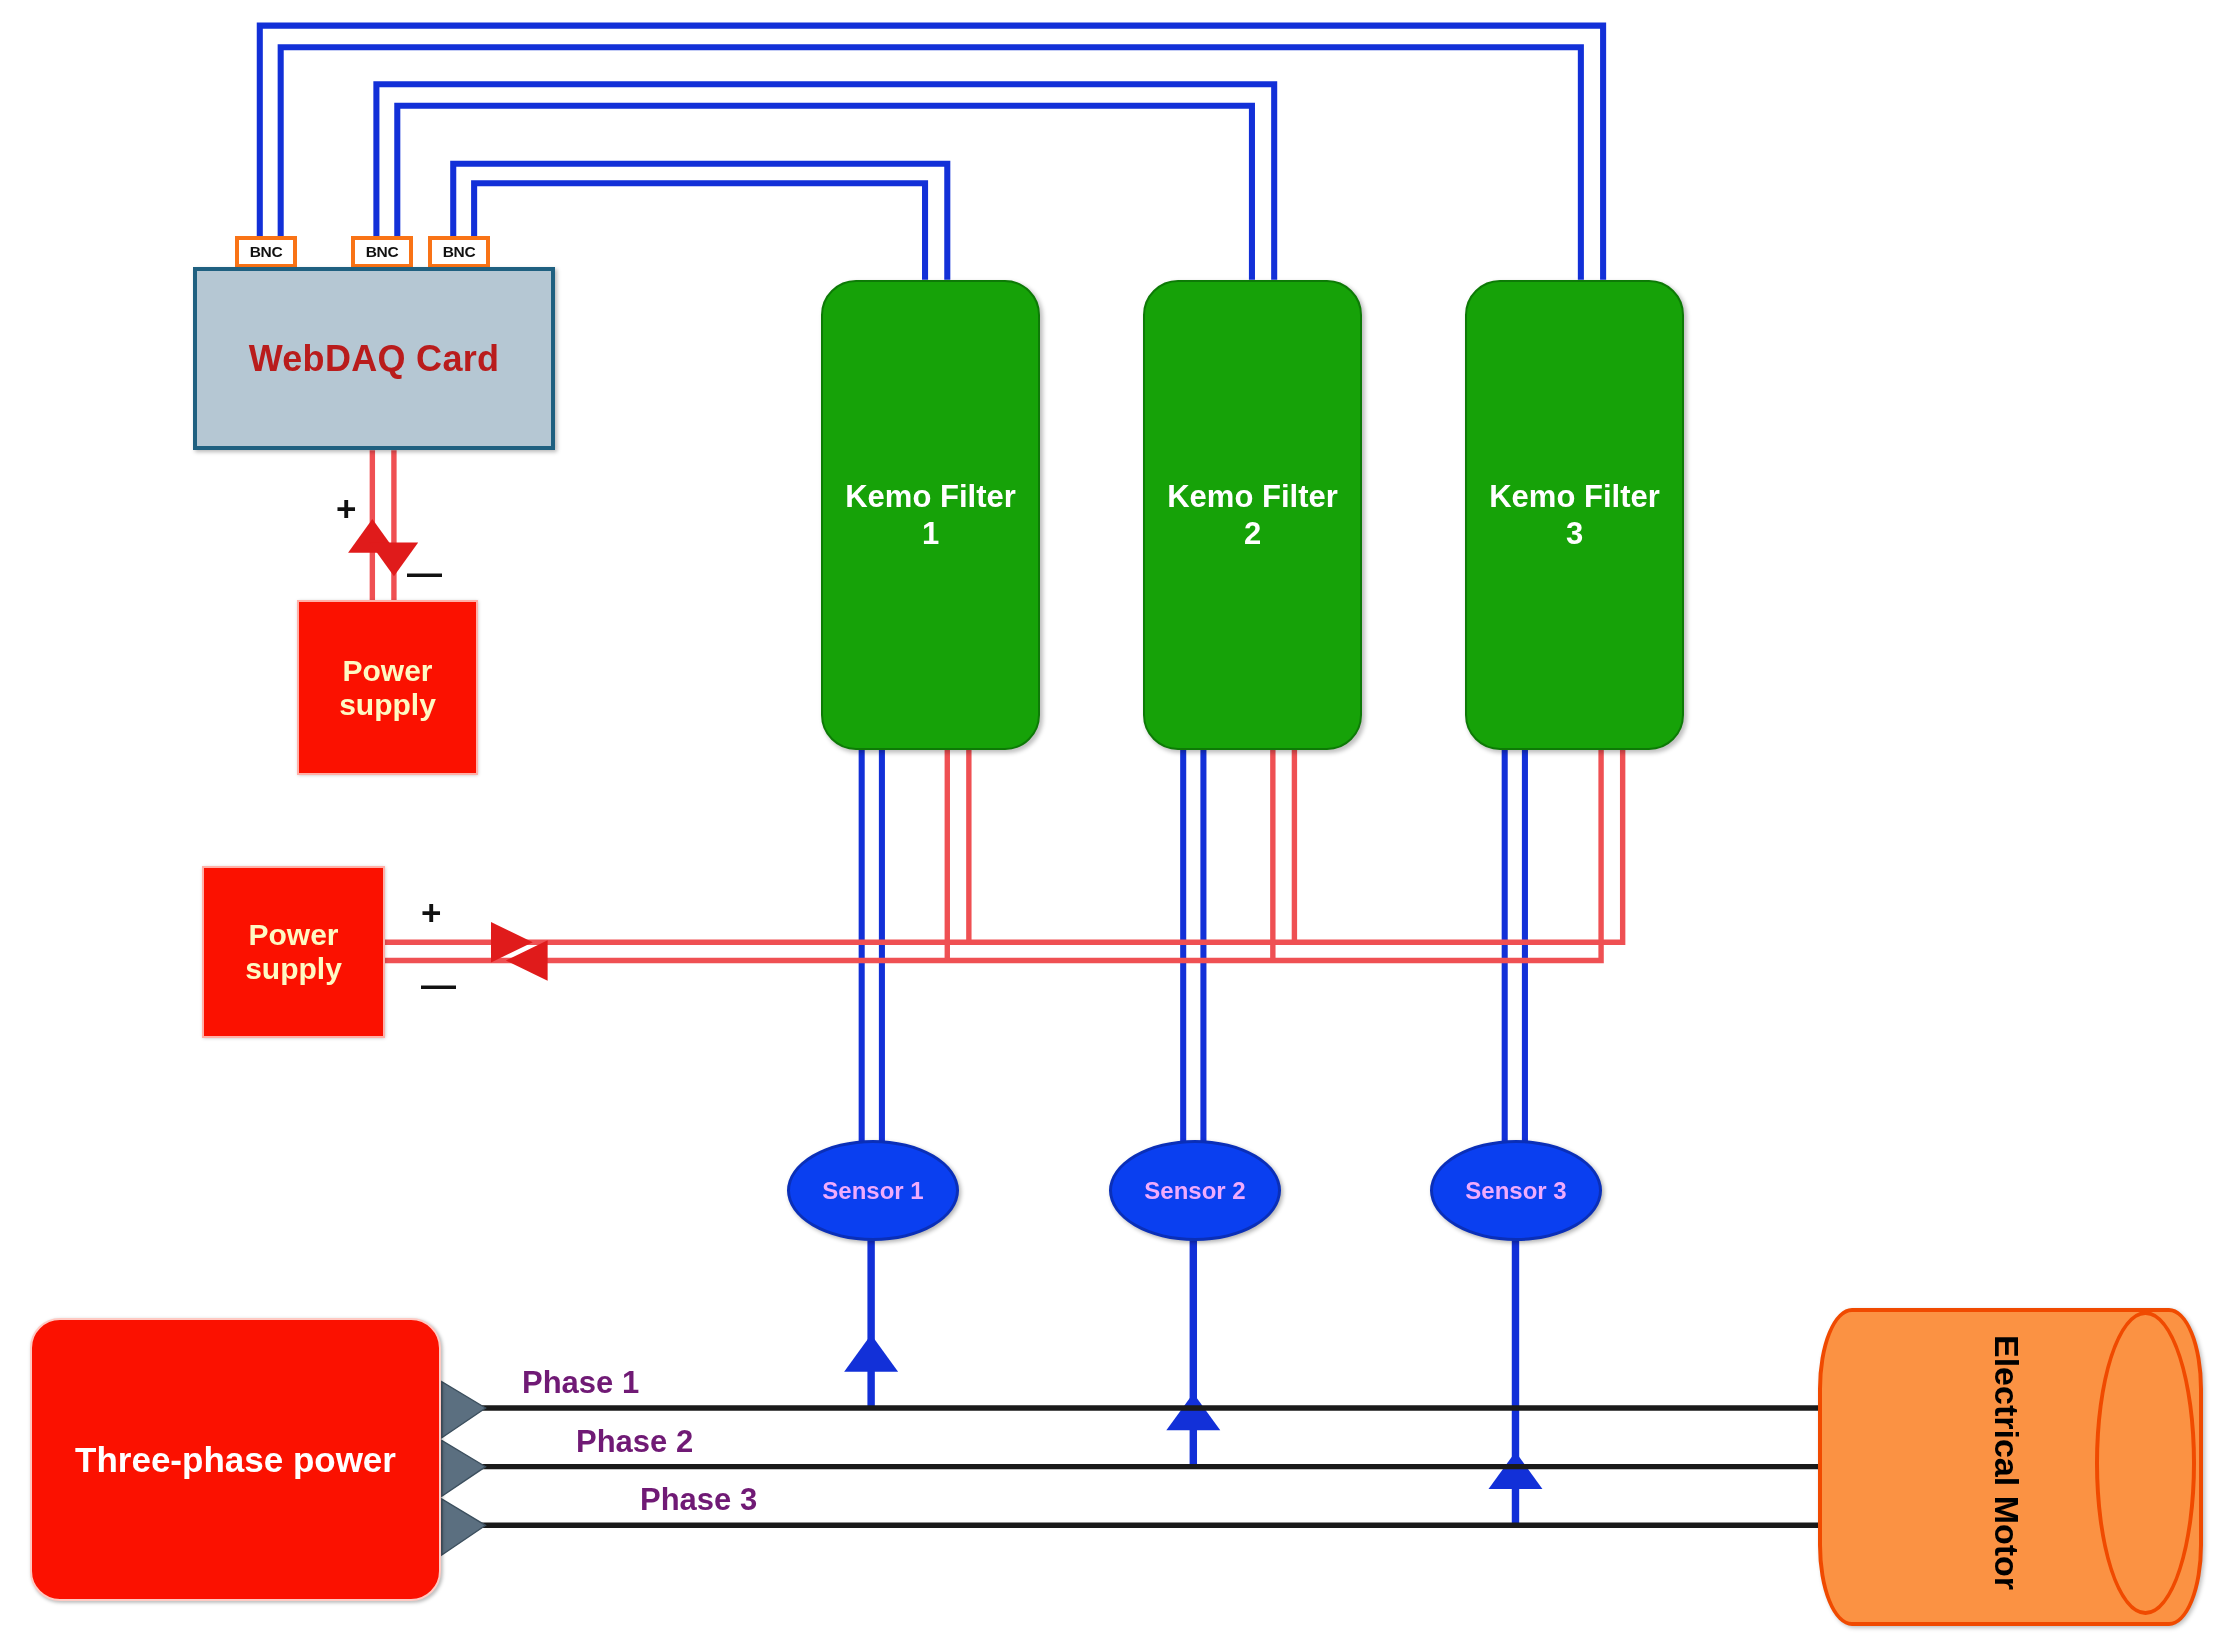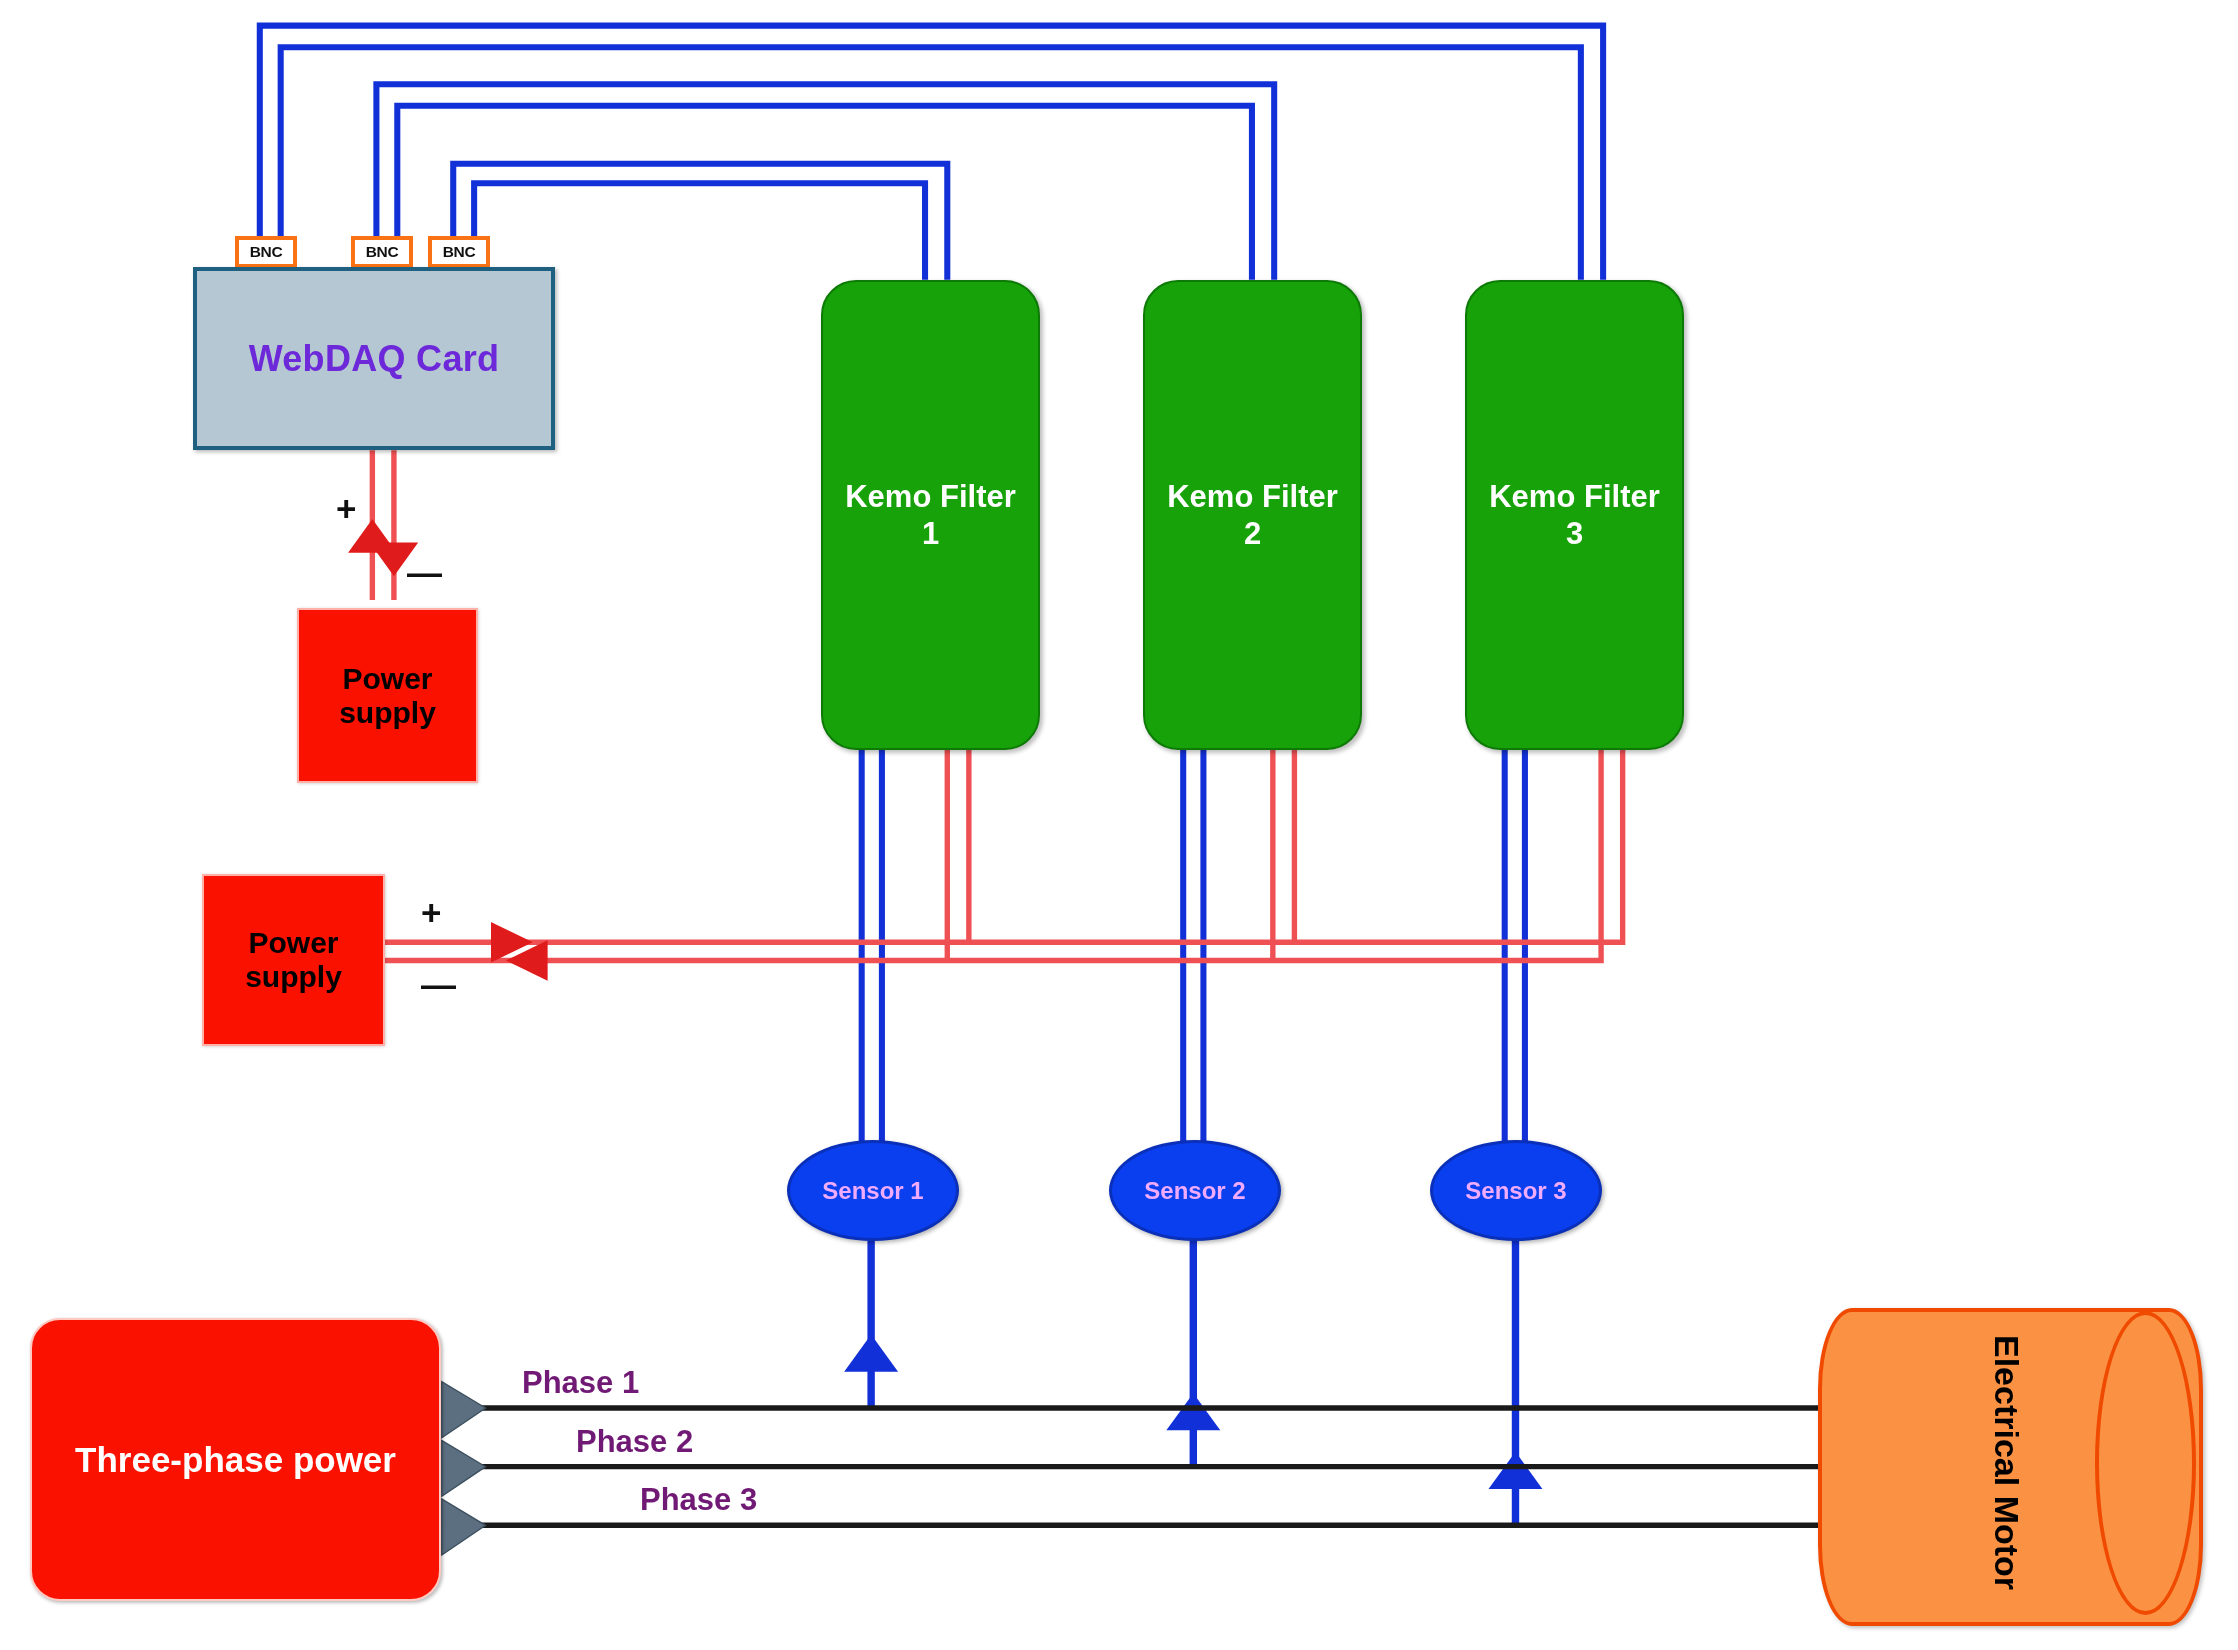--- a/index.html
+++ b/index.html
@@ -4,31 +4,31 @@
 <style>
   html,body{margin:0;padding:0;background:#ffffff;}
   #stage{position:relative;width:2239px;height:1650px;background:#fff;
          font-family:"Liberation Sans",sans-serif;overflow:hidden;}
   #wires{position:absolute;left:0;top:0;width:2239px;height:1650px;}
 
   .box{position:absolute;box-sizing:border-box;display:flex;align-items:center;
        justify-content:center;text-align:center;font-weight:bold;}
 
   
-  .daq{background:#b5c7d3;border:4.7px solid #1f6080;color:#6d28d9;
+  .daq{background:#b5c7d3;border:4.7px solid #1f6080;color:#b91c1c;
        font-size:36px;letter-spacing:0.3px;
        box-shadow:2px 2px 4px rgba(0,0,0,.28);}
   
   .bnc{background:#ffffff;border:4px solid #f97316;color:#111;
        font-size:15.5px;font-weight:bold;letter-spacing:-0.3px;
        display:flex;align-items:center;justify-content:center;}
   
-  .psu{background:#fb1100;border:2.7px solid #ffb0a8;color:#000000;
+  .psu{background:#fb1100;border:2.7px solid #ffb0a8;color:#fef9c3;
        font-size:30px;line-height:1.12;
-       box-shadow:1.3px 1.3px 3.4px rgba(0,0,0,.25);margin-top:8px;}
+       box-shadow:1.3px 1.3px 3.4px rgba(0,0,0,.25);}
   .three{background:#fb1100;border:2px solid #ffc9c2;color:#ffffff;
          font-size:35px;box-shadow:1.3px 1.3px 3.4px rgba(0,0,0,.25);}
   
   .filter{background:#16a208;border:2.7px solid #0d7a06;border-radius:35px;
           color:#ffffff;font-size:31px;line-height:1.2;
           box-shadow:2.7px 2.7px 4.7px rgba(0,0,0,.25);justify-content:center;}
   
   .sensor{background:#0a3ff0;border:3.4px solid #0a2fb8;border-radius:50%;
           color:#f0abfc;font-size:24px;
           box-shadow:2px 2px 4px rgba(0,0,0,.3);}

